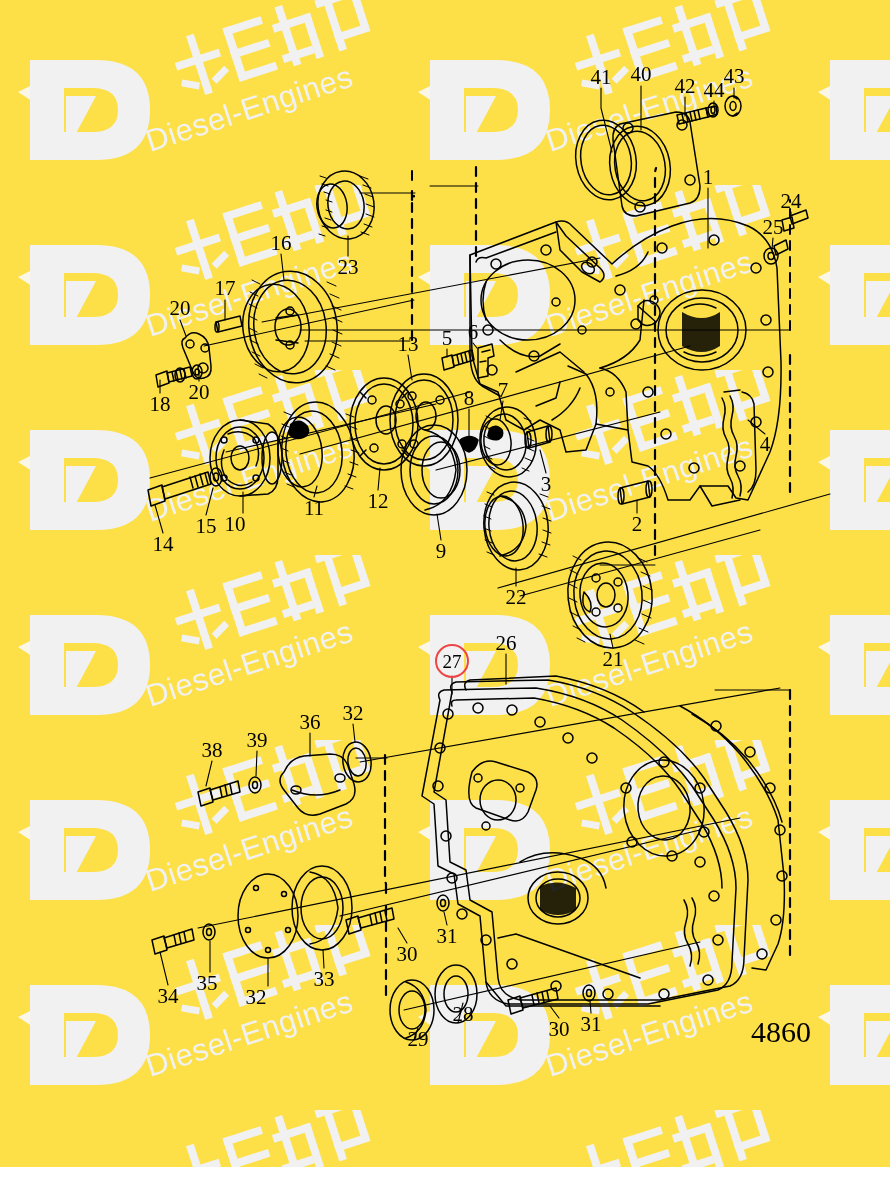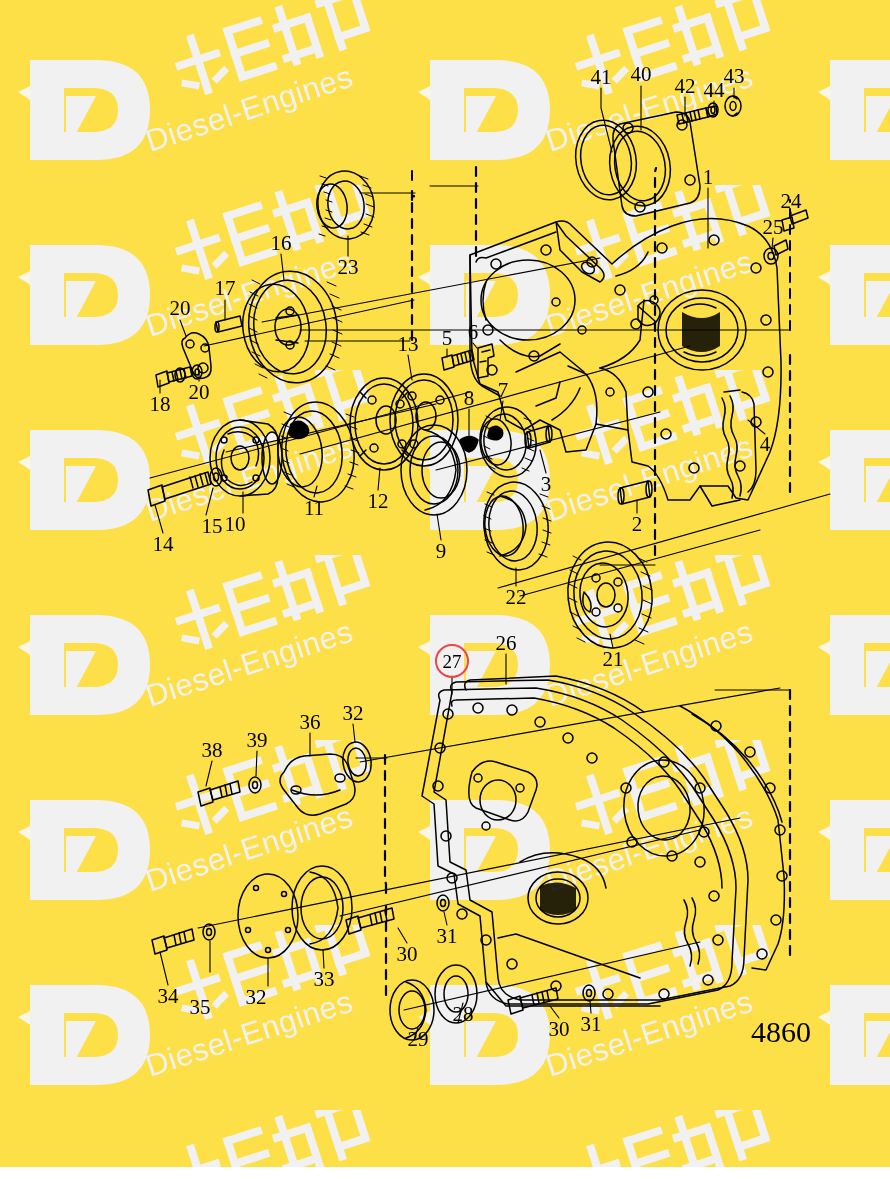--- a/index.html
+++ b/index.html
@@ -753,37 +753,37 @@
       <div class="lbl" style="left: 199px; top: 392px;">20</div>
       <div class="lbl" style="left: 408px; top: 344px;">13</div>
       <div class="lbl" style="left: 447px; top: 338px;">5</div>
       <div class="lbl" style="left: 473px; top: 332px;">6</div>
       <div class="lbl" style="left: 469px; top: 398px;">8</div>
       <div class="lbl" style="left: 503px; top: 390px;">7</div>
       <div class="lbl" style="left: 546px; top: 484px;">3</div>
       <div class="lbl" style="left: 637px; top: 524px;">2</div>
       <div class="lbl" style="left: 765px; top: 444px;">4</div>
       <div class="lbl" style="left: 163px; top: 544px;">14</div>
-      <div class="lbl" style="left: 206px; top: 526px; margin-left: 6px;">15</div>
+      <div class="lbl" style="left: 206px; top: 526px;">15</div>
       <div class="lbl" style="left: 235px; top: 524px;">10</div>
       <div class="lbl" style="left: 314px; top: 508px;">11</div>
       <div class="lbl" style="left: 378px; top: 501px;">12</div>
       <div class="lbl" style="left: 441px; top: 551px;">9</div>
       <div class="lbl" style="left: 516px; top: 597px;">22</div>
       <div class="lbl" style="left: 613px; top: 659px;">21</div>
       <div class="lbl circled" style="left: 452px; top: 661px;">27</div>
       <div class="lbl" style="left: 506px; top: 643px;">26</div>
       <div class="lbl" style="left: 310px; top: 722px;">36</div>
       <div class="lbl" style="left: 353px; top: 713px;">32</div>
       <div class="lbl" style="left: 212px; top: 750px;">38</div>
       <div class="lbl" style="left: 257px; top: 740px;">39</div>
       <div class="lbl" style="left: 407px; top: 954px;">30</div>
       <div class="lbl" style="left: 447px; top: 936px;">31</div>
       <div class="lbl" style="left: 168px; top: 996px;">34</div>
-      <div class="lbl" style="left: 200px; top: 983px; margin-top: 24px;">35</div>
+      <div class="lbl" style="left: 207px; top: 983px;">35</div>
       <div class="lbl" style="left: 256px; top: 997px;">32</div>
       <div class="lbl" style="left: 324px; top: 979px;">33</div>
       <div class="lbl" style="left: 418px; top: 1039px;">29</div>
       <div class="lbl" style="left: 463px; top: 1014px;">28</div>
       <div class="lbl" style="left: 559px; top: 1029px;">30</div>
       <div class="lbl" style="left: 591px; top: 1024px;">31</div>
     </div>
 
   <div class="fignum" id="fignum" style="left:781px;top:1032px;">4860</div>
 </div>

